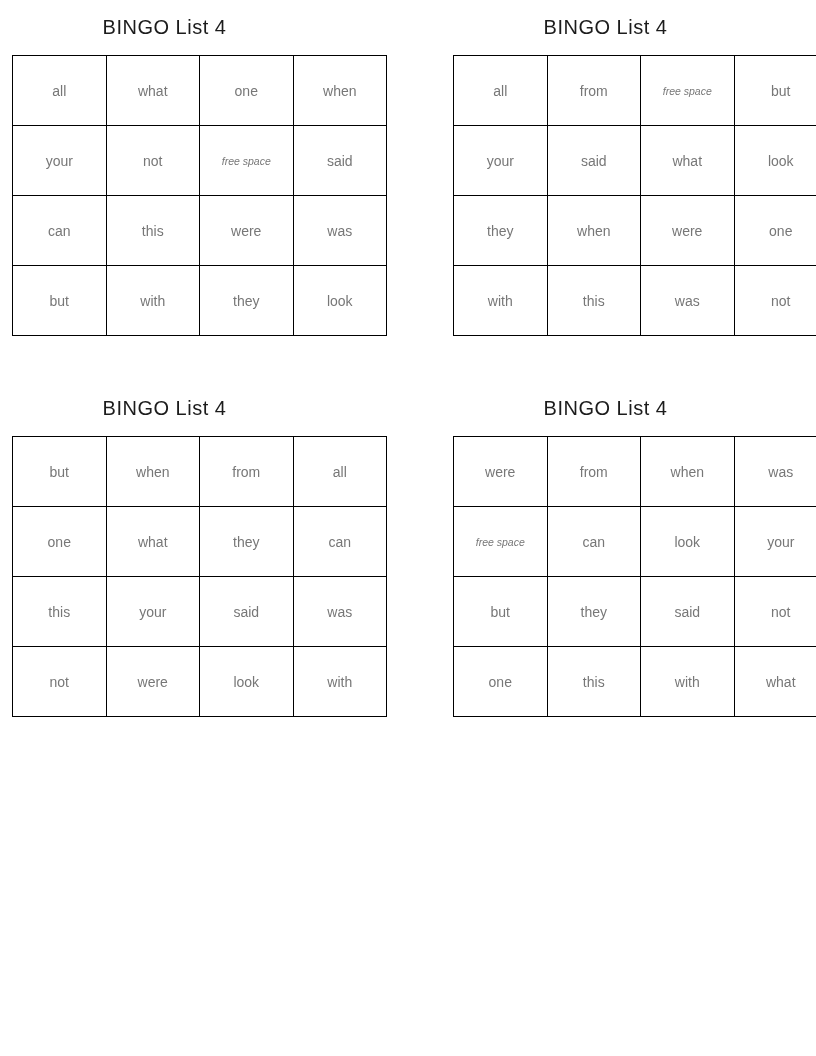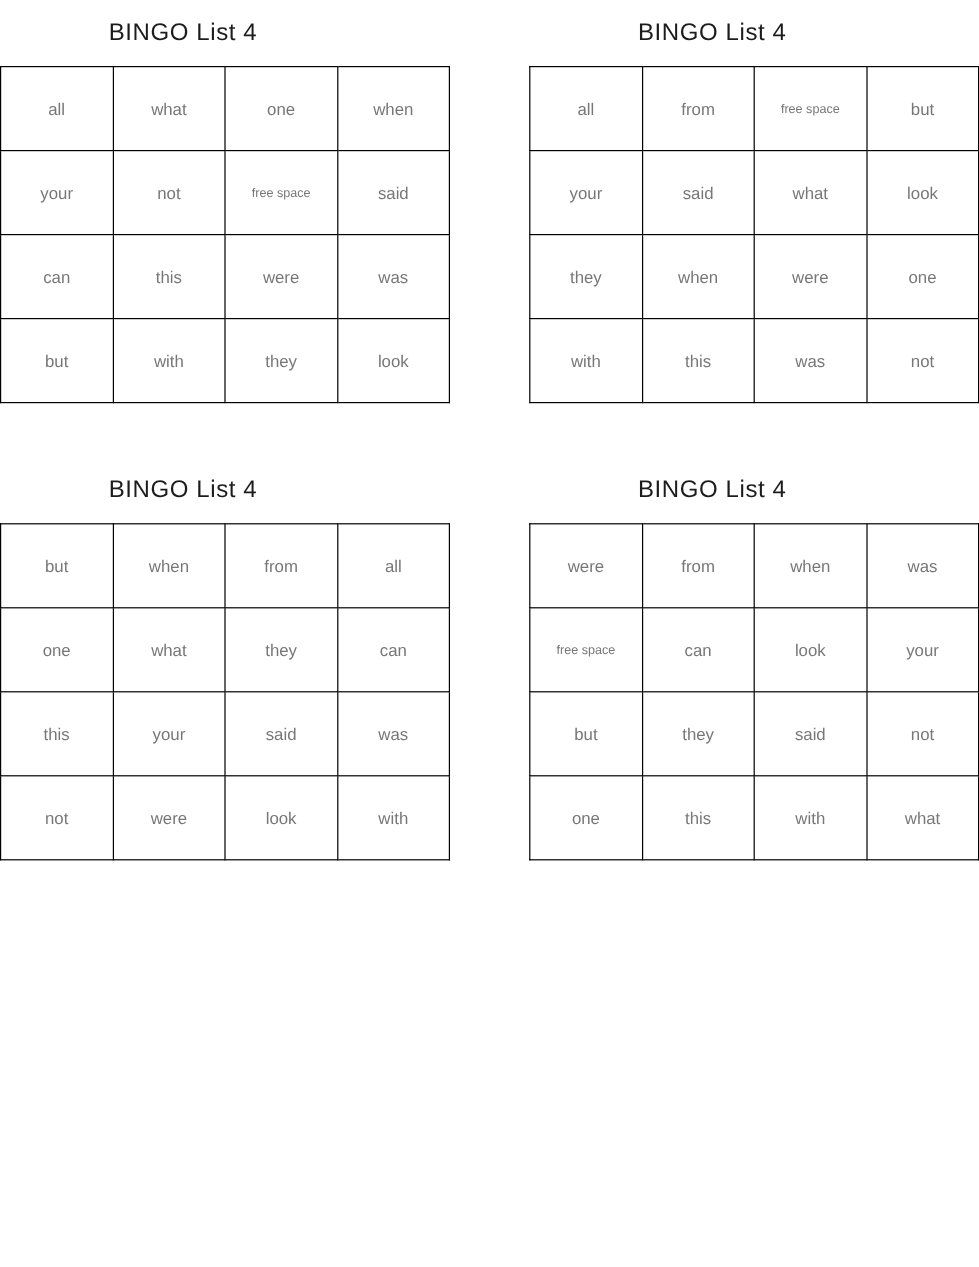--- a/index.html
+++ b/index.html
@@ -10,20 +10,21 @@
     width: 816px;
     height: 1056px;
     background: #ffffff;
     position: relative;
     font-family: "Liberation Sans", sans-serif;
     overflow: hidden;
   }
   .card {
     position: absolute;
     width: 305px;
+    padding-left: 12px;
   }
   .pos-tl { left: 0;     top: 0; }
   .pos-tr { left: 441px; top: 0; }
   .pos-bl { left: 0;     top: 381px; }
   .pos-br { left: 441px; top: 381px; }
 
   .card-title {
     margin: 0;
     height: 55px;
     display: flex;
@@ -44,20 +45,21 @@
     width: 25%;
     height: 69px;
     text-align: center;
     vertical-align: middle;
     font-size: 14px;
     color: #777777;
     padding: 0;
   }
   table.bingo-table td.free {
     font-size: 10.5px;
+    font-style: italic;
   }
 </style>
 </head>
 <body>
 
 <div class="page">
 
   <section class="card pos-tl">
     <h2 class="card-title">BINGO List 4</h2>
     <table class="bingo-table">

